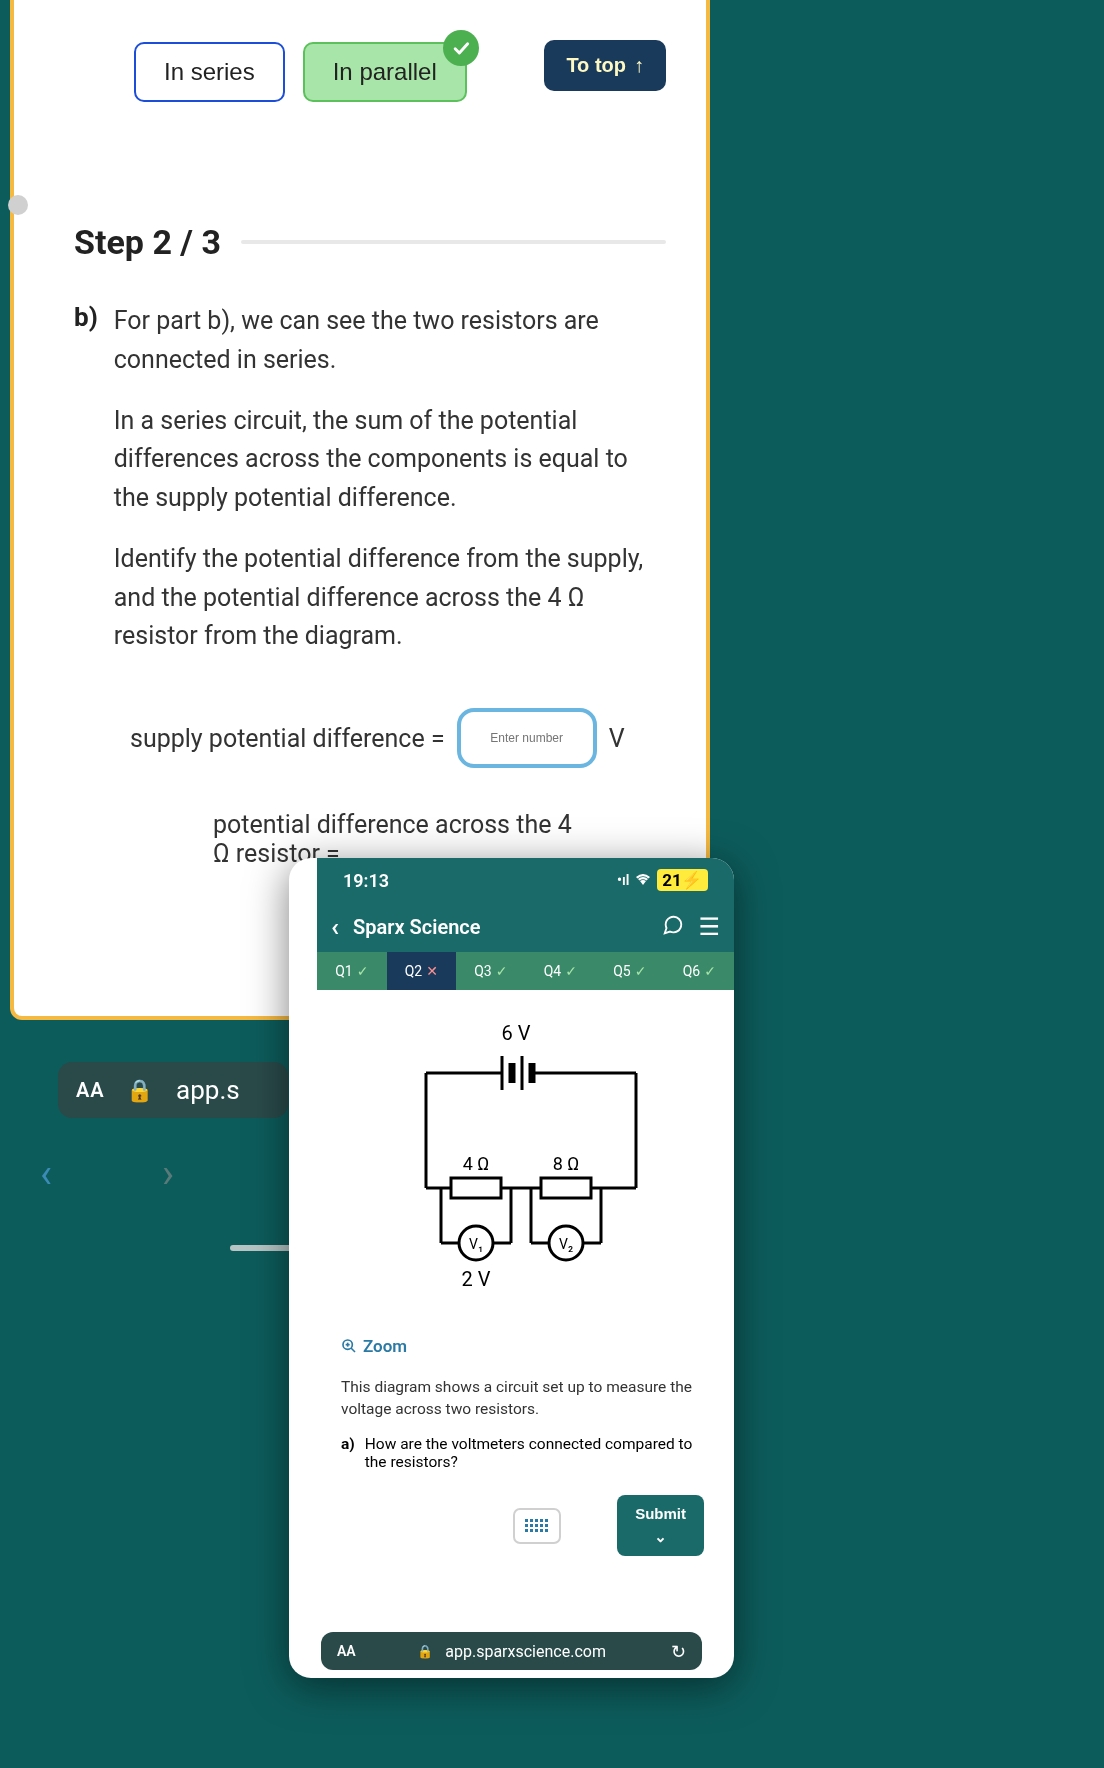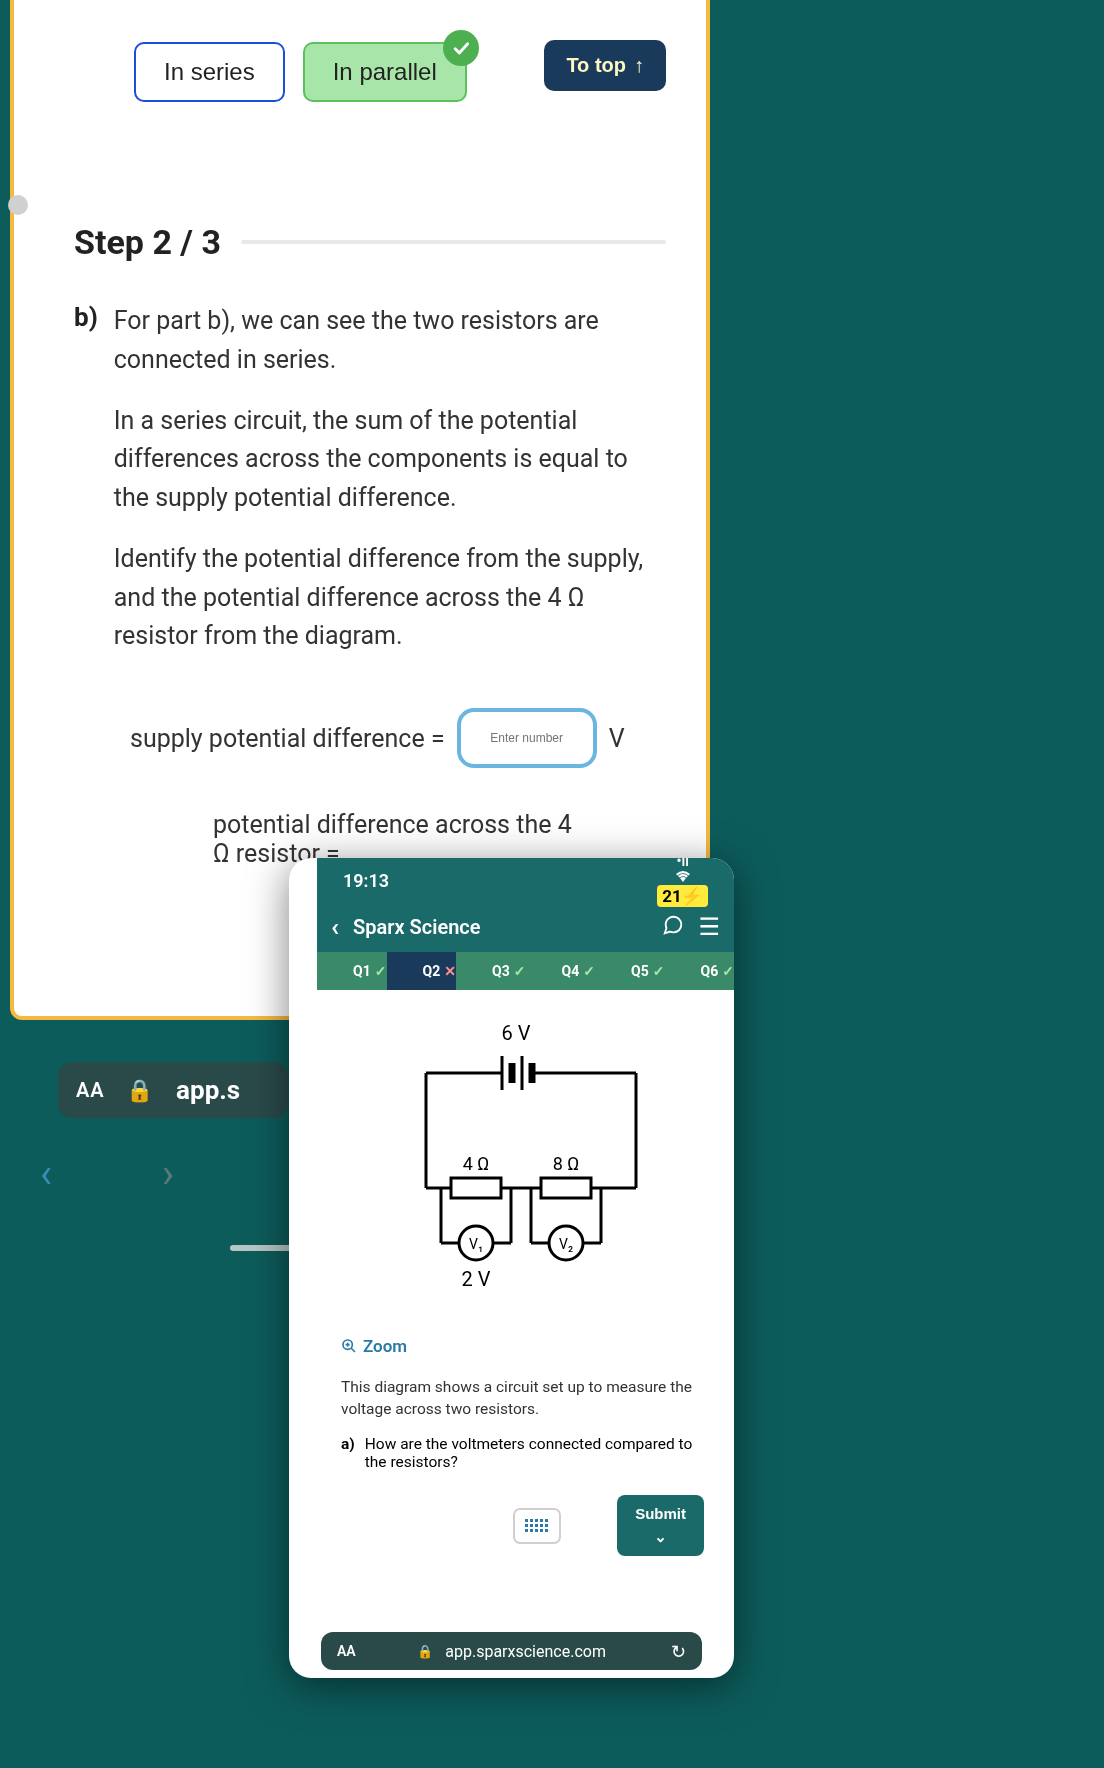--- a/index.html
+++ b/index.html
@@ -118,21 +118,21 @@
   background: #2a4a4a;
   border-radius: 14px;
   display: flex;
   align-items: center;
   padding: 0 18px;
   gap: 22px;
   color: #fff;
   font-size: 22px;
 }
 .back-addr .aa { font-weight: 600; letter-spacing: 1px; font-size: 20px;}
-.back-addr .domain { font-weight: 700; font-size: 26px; }
+.back-addr .domain { font-weight: 400; font-size: 26px; }
 
 .back-nav {
   position: absolute;
   left: 40px;
   top: 1150px;
   display: flex;
   gap: 110px;
 }
 .back-nav span { color: #3a8bb5; font-size: 40px; }
 .back-nav span.dim { color: #5a7a7a; }
@@ -165,21 +165,21 @@
   height: 44px;
   background: #1a6a6a;
   display: flex;
   align-items: center;
   justify-content: space-between;
   padding: 0 26px;
   color: #fff;
   font-size: 18px;
   font-weight: 600;
 }
-.phone-status .right { display: flex; align-items: center; font-size: 14px; flex-direction: column; }
+.phone-status .right { display: flex; align-items: center; gap: 6px; font-size: 14px; }
 .battery-badge {
   background: #ffeb3b;
   color: #000;
   padding: 1px 5px;
   border-radius: 4px;
   font-size: 17px;
   font-weight: 700;
 }
 
 .phone-header {
@@ -197,25 +197,25 @@
 
 .q-tabs {
   height: 38px;
   background: #3a8a6a;
   display: flex;
 }
 .q-tab {
   flex: 1;
   display: flex;
   align-items: center;
-  justify-content: flex-end;
+  justify-content: center;
   gap: 4px;
   color: #fff;
   font-size: 14px;
-  font-weight: 700;
+  font-weight: 400;
 }
 .q-tab.active { background: #1a3a5c; }
 .q-tab .check { color: #a8e5a8; font-size: 14px; }
 .q-tab .cross { color: #ff9090; font-size: 14px; }
 
 .phone-body {
   padding: 16px 20px;
   background: #fff;
   position: relative;
   height: calc(100% - 132px - 60px);

